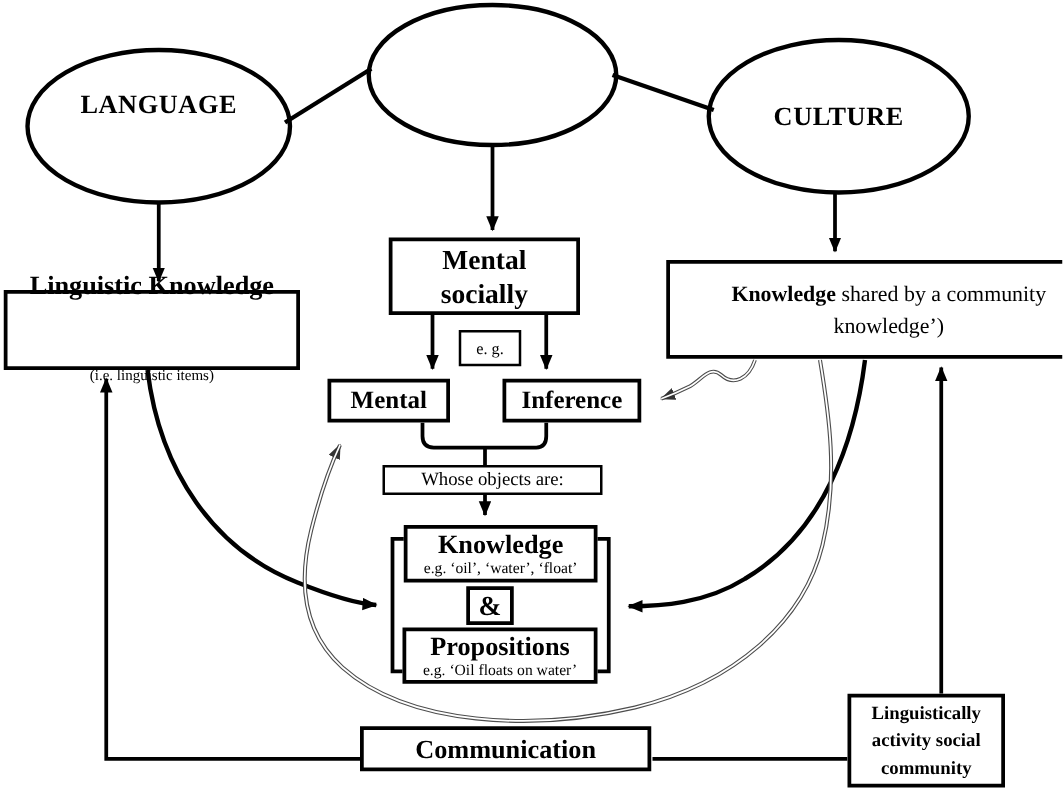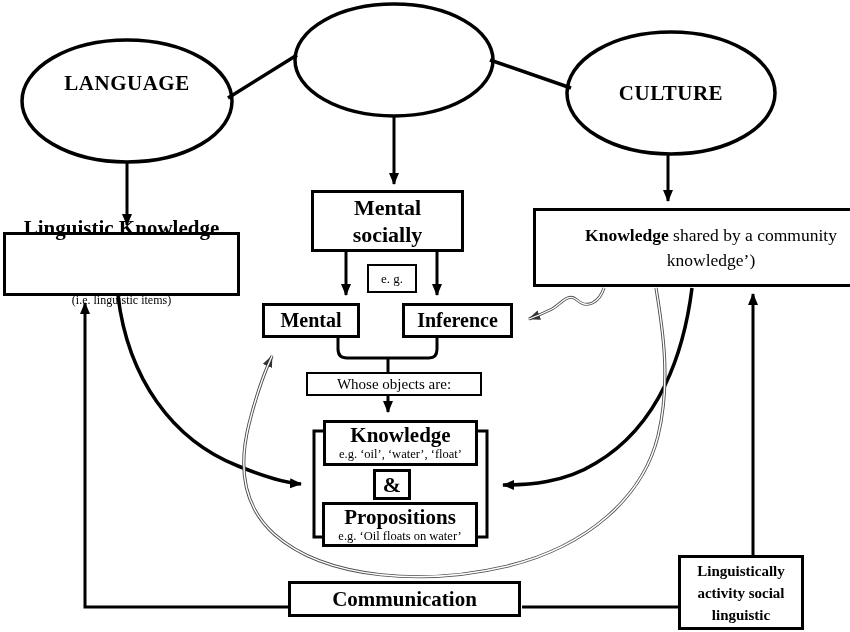--- a/index.html
+++ b/index.html
@@ -119,16 +119,16 @@
   <div class="box" id="propositions-box">
     <div class="big-title">Propositions</div>
     <div class="example">e.g. ‘Oil floats on water’</div>
   </div>
 
   <div class="box" id="communication-box">Communication</div>
 
   <div class="box" id="social-box">
     <div>Linguistically</div>
     <div>activity social</div>
-    <div>linguistic</div>
+    <div>community</div>
   </div>
 
 </div>
 
 </body></html>

